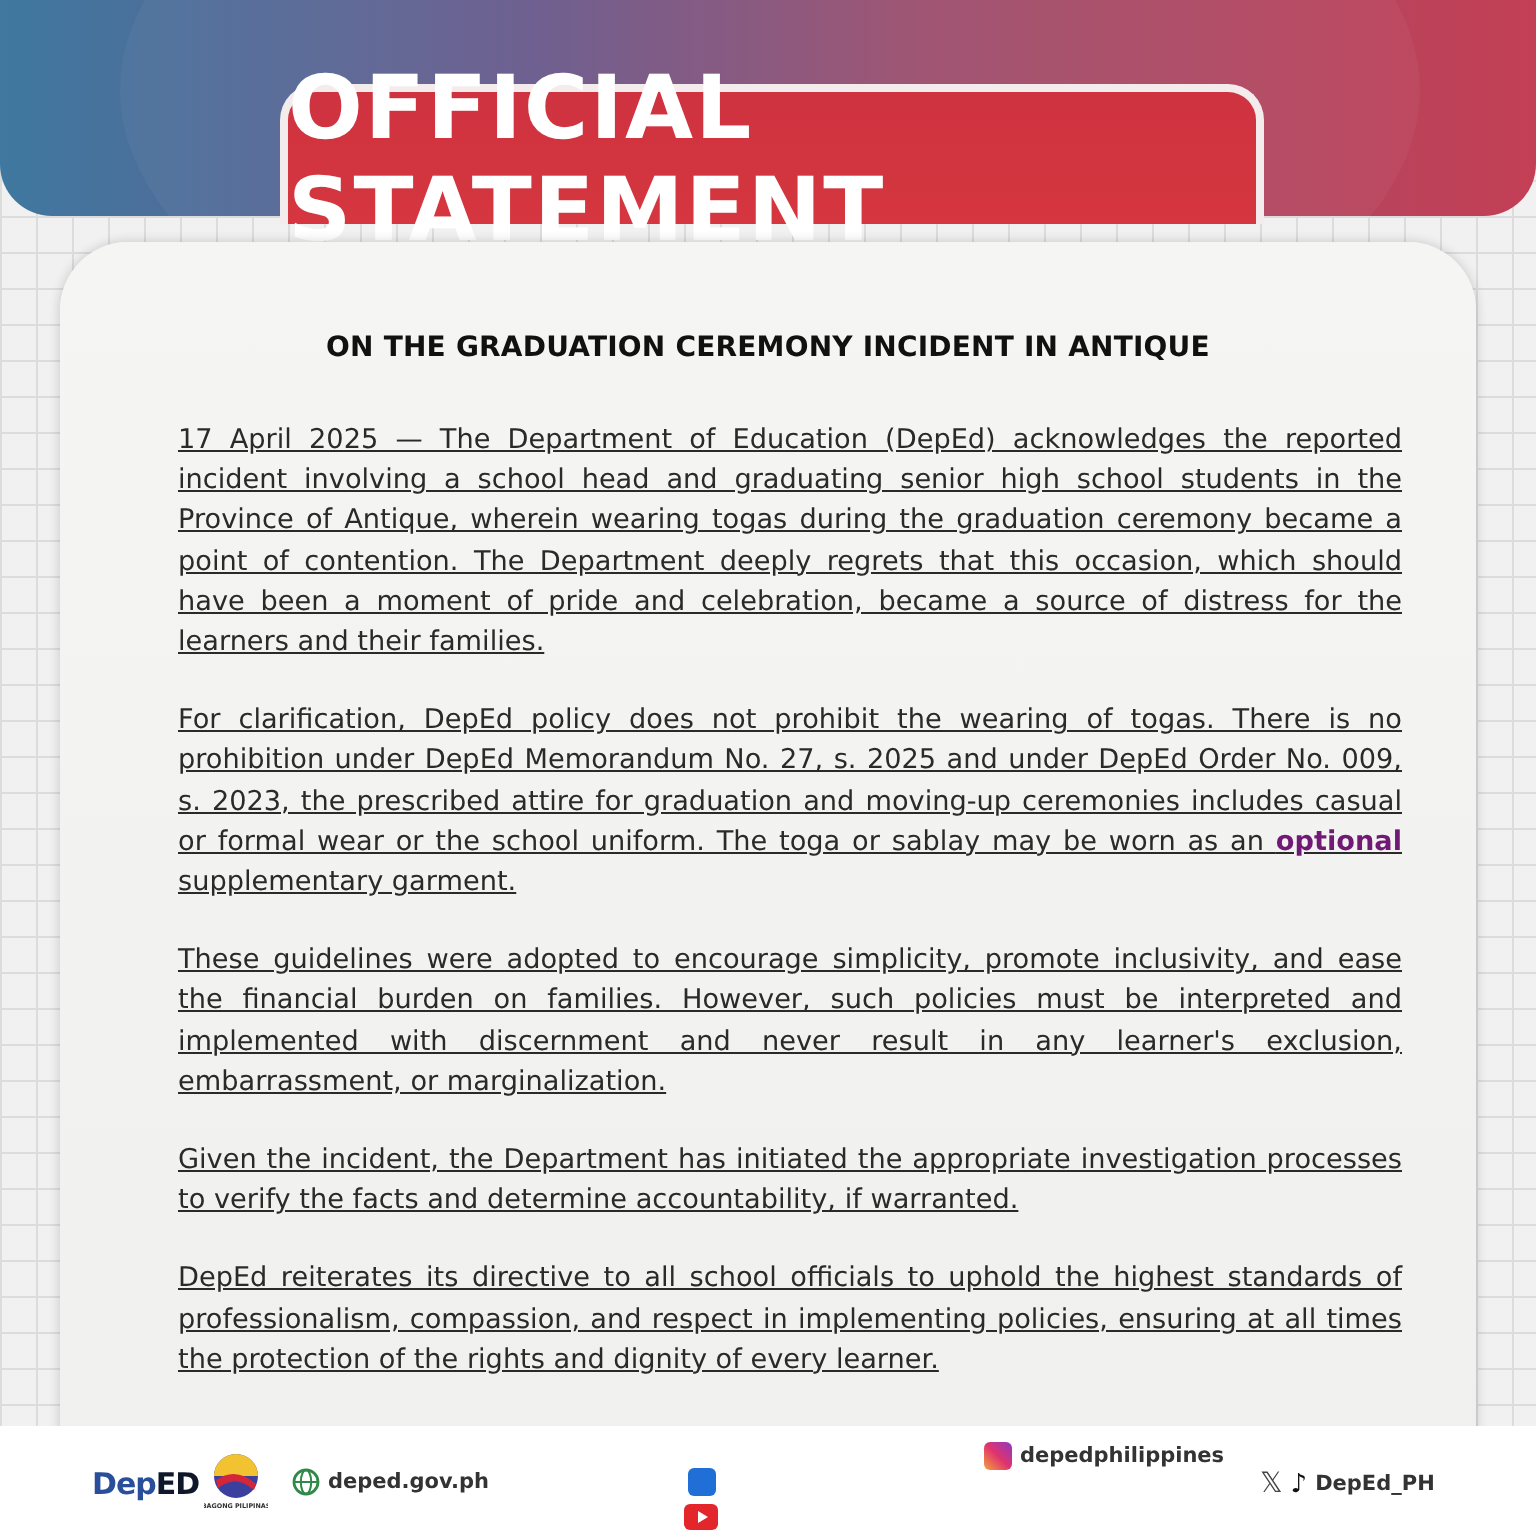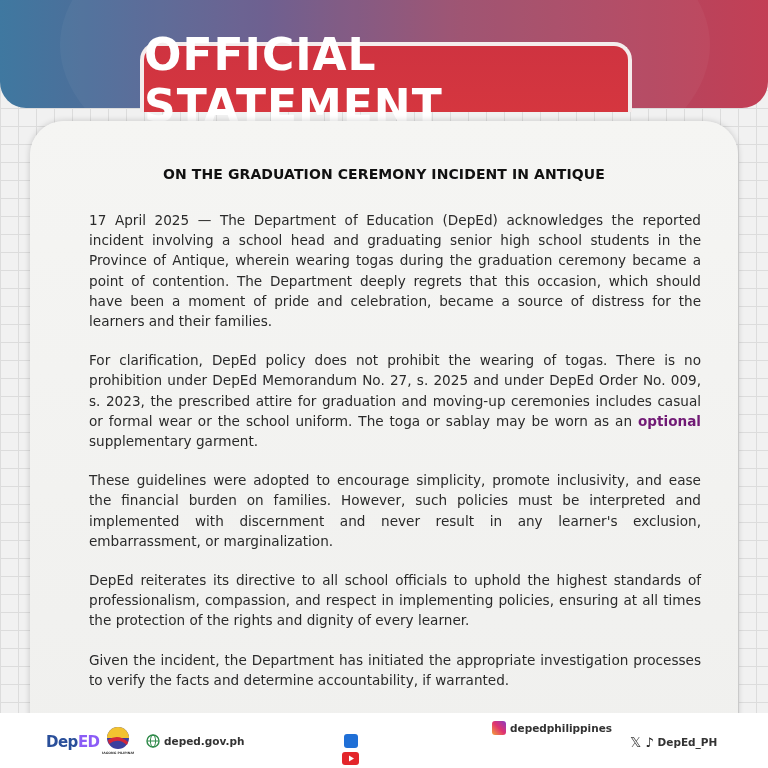--- a/index.html
+++ b/index.html
@@ -44,52 +44,52 @@
   .heading {
     position:absolute; left:0; width:768px; top:166px; text-align:center;
     font-family:"DejaVu Sans", sans-serif; font-weight:bold; font-size:14px;
     color:#111; letter-spacing:0.1px;
   }
   .body-text {
     position:absolute; left:89px; top:210px; width:612px;
     font-family:"DejaVu Sans", sans-serif; font-size:13.6px; line-height:20.2px;
     color:#2a2a2a; text-align:justify;
   }
-  .body-text p { margin:0 0 19px 0; }
+  .body-text p { margin:0 0 19px 0;text-decoration:underline; }
   .body-text b { color:#701a75; }
   .footer {
     position:absolute; left:0; top:713px; width:768px; height:55px;
     background:#fff; display:flex; align-items:center;
   }
   .f-item { position:absolute; display:flex; align-items:center; gap:4px;
     font-family:"DejaVu Sans", sans-serif; font-size:10.5px; color:#333; font-weight:bold; }
   .deped-logo { position:absolute; left:46px; top:20px; font-weight:900; font-size:15px;
     font-family:"DejaVu Sans", sans-serif; color:#2a4f9a; letter-spacing:-0.5px; }
-  .deped-logo .ed { color:#8b5cf6; }
+  .deped-logo .ed { color:#0f172a; }
   .bp-logo { position:absolute; left:102px; top:10px; width:32px; height:32px; }
   .ico { display:inline-block; width:14px; height:14px; border-radius:3px; }
 </style>
 </head>
 <body>
 
 <div class="banner"></div>
 <div class="title-tab">
   <span>OFFICIAL STATEMENT</span>
 </div>
 
 <div class="card"></div>
 
 <div class="heading">ON THE GRADUATION CEREMONY INCIDENT IN ANTIQUE</div>
 
 <div class="body-text">
   <p>17  April 2025 — The Department of Education (DepEd) acknowledges the reported incident involving a school head and graduating senior high school students in the Province of Antique, wherein wearing togas during the graduation ceremony became a point of contention. The Department deeply regrets that this occasion, which should have been a moment of pride and celebration, became a source of distress for the learners and their families.</p>
   <p><span>For clarification, DepEd policy does not prohibit the wearing of togas. There is no prohibition under DepEd Memorandum No. 27, s. 2025 and under DepEd Order No. 009, s. 2023, the prescribed attire for graduation and moving-up ceremonies includes casual or formal wear or the school uniform. The toga or sablay may be worn as an </span><b>optional</b><span> supplementary garment.</span></p>
   <p>These guidelines were adopted to encourage simplicity, promote inclusivity, and ease the financial burden on families. However, such policies must be interpreted and implemented with discernment and never result in any learner's exclusion, embarrassment, or marginalization.</p>
+  <p>Given the incident, the Department has initiated the appropriate investigation processes to verify the facts and determine accountability, if warranted.</p>
   <p>DepEd reiterates its directive to all school officials to uphold the highest standards of professionalism, compassion, and respect in implementing policies, ensuring at all times the protection of the rights and dignity of every learner.</p>
-  <p>Given the incident, the Department has initiated the appropriate investigation processes to verify the facts and determine accountability, if warranted.</p>
 </div>
 
 <div class="footer">
   <div class="deped-logo"><span>Dep</span><span class="ed">ED</span></div>
   <svg class="bp-logo" viewBox="0 0 32 32">
     <circle cx="16" cy="15" r="11" fill="#3b3f9e"></circle>
     <path d="M5 15 A11 11 0 0 1 27 15 Z" fill="#f2c230"></path>
     <path d="M6 17 Q16 10 26 19 L25 22 Q16 14 7 21 Z" fill="#d3263a"></path>
     <text x="16" y="31" font-size="3.2" text-anchor="middle" fill="#333" font-family="DejaVu Sans, sans-serif" font-weight="bold">BAGONG PILIPINAS</text>
   </svg>

